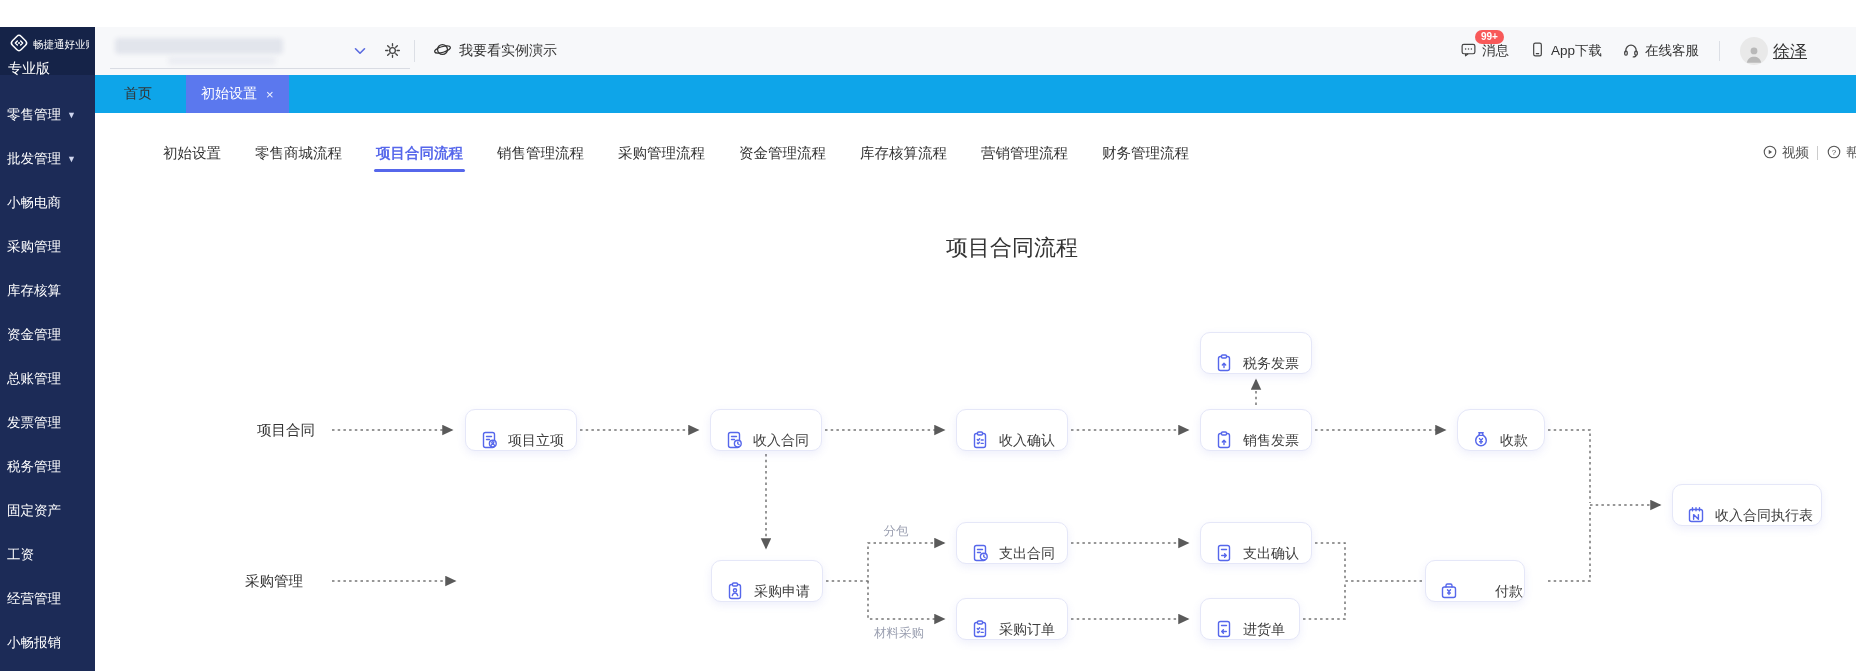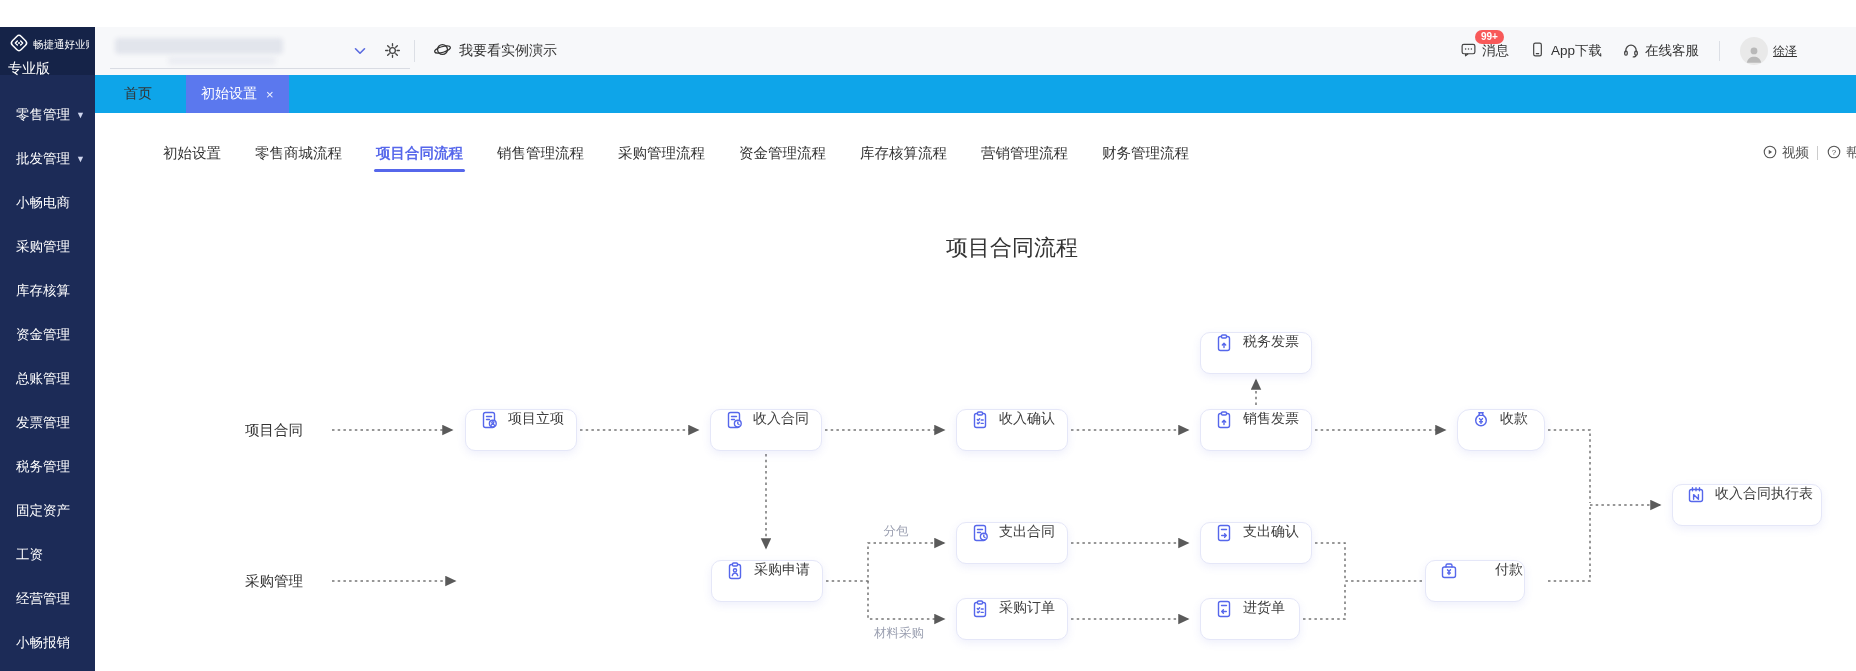--- a/index.html
+++ b/index.html
@@ -6,40 +6,40 @@
   html,body { width:1856px; height:671px; overflow:hidden; background:#fff;
     font-family:"Liberation Sans","DejaVu Sans",sans-serif; color:#333; }
 
   
   .sidebar { position:absolute; left:0; top:27px; width:95px; bottom:0; background:#1c2b57; z-index:3; }
   .logo-block { height:48px; background:#152348; padding:5px 6px 4px 8px; color:#fff; position:relative; }
   .logo-row { display:flex; align-items:center; gap:3px; }
   .brand { font-size:10.5px; white-space:nowrap; overflow:hidden; }
   .edition { font-size:14px; margin-top:2px; }
   .side-menu { padding-top:18px; }
-  .side-item { height:44px; display:flex; align-items:center; padding-left:16px;
+  .side-item { height:44px; display:flex; align-items:center; padding-left:7px;
     color:#fff; font-size:13.5px; cursor:pointer; white-space:nowrap; }
   .side-item .caret { font-size:9px; margin-left:6px; color:#cfd6ee; }
 
   
   .topbar { position:absolute; left:95px; top:27px; right:0; height:48px; background:#f7f8fa; z-index:2; }
   .blur-blob { position:absolute; border-radius:4px; filter:blur(2px); }
   .blob1 { left:20px; top:11px; width:168px; height:16px; background:#e2e5ec; }
   .blob2 { left:73px; top:29px; width:108px; height:9px; background:#eceef3; }
   .select-underline { position:absolute; left:15px; top:41px; width:300px; height:1px; background:#d9dce3; }
   .tb-icon { position:absolute; display:flex; align-items:center; }
   .tb-divider { position:absolute; width:1px; height:22px; background:#dcdfe5; top:13px; }
   .demo-link { position:absolute; left:338px; top:0; height:48px; display:flex; align-items:center; gap:7px;
     font-size:14px; color:#333; cursor:pointer; }
   .tb-right { position:absolute; left:1365px; top:0; height:48px; display:flex; align-items:center; gap:20px; }
   .tb-btn { display:flex; align-items:center; gap:5px; font-size:13.5px; color:#333; cursor:pointer; position:relative; white-space:nowrap; }
   .badge { position:absolute; top:-11px; left:15px; background:#f85959; color:#fff; font-size:10px;
     line-height:14px; padding:0 6px; border-radius:8px; font-weight:bold; }
   .avatar { width:28px; height:28px; border-radius:50%; background:#e9e9e9; display:flex; align-items:flex-end; justify-content:center; overflow:hidden; }
-  .username { font-size:12px; white-space:nowrap;text-decoration:underline; }
+  .username { font-size:17px; white-space:nowrap;text-decoration:underline; }
 
   
   .tabstrip { position:absolute; left:95px; top:75px; right:0; height:38px; background:#0ea5e9; display:flex; align-items:stretch; z-index:2; }
   .wtab-home { display:flex; align-items:center; padding:0 26px 0 29px; font-size:14px; color:#333; cursor:pointer; }
   .wtab-active { display:flex; align-items:center; gap:9px; padding:0 15px; margin-left:8px;
     background:#5b78ee; color:#fff; font-size:14px; cursor:pointer; }
   .wtab-close { font-size:13px; line-height:1; cursor:pointer; opacity:.9; }
 
   
   .main { position:absolute; left:95px; top:113px; right:0; bottom:0; background:#fff; }
@@ -50,21 +50,21 @@
   .ft-right { position:absolute; left:1667px; top:19px; height:42px; display:flex; align-items:center; gap:8px; font-size:13.5px; color:#555; white-space:nowrap; }
   .ft-right .vdiv { width:1px; height:14px; background:#ccc; }
   .ft-btn { display:flex; align-items:center; gap:4px; cursor:pointer; }
   .diagram-title { position:absolute; left:917px; top:120px; transform:translateX(-50%);
     font-size:22px; color:#333; font-weight:500; white-space:nowrap; }
 
   
   .diagram { position:absolute; left:0; top:0; width:1856px; height:671px; pointer-events:none; z-index:1; }
   .edges { position:absolute; left:0; top:0; }
   .node { position:absolute; height:42px; background:#fff; border:1px solid #e5e7f8; border-radius:10px;
-    box-shadow:0 3px 8px rgba(90,100,220,.10); display:flex; align-items:flex-start; gap:9px;
+    box-shadow:0 3px 8px rgba(90,100,220,.10); display:flex; align-items:flex-end; gap:9px;
     padding-left:13px; font-size:14px; color:#3d3d3d; pointer-events:auto; cursor:pointer; white-space:nowrap; }
   .node svg { flex:none; }
   .row-label { position:absolute; transform:translateY(-50%); font-size:14.5px; color:#333; white-space:nowrap; }
   .edge-label { position:absolute; transform:translate(-50%,-50%); font-size:12.5px; color:#9a9fb0; white-space:nowrap; }
 </style>
 </head>
 <body>
 
 <div class="sidebar">
   <div class="logo-block">
@@ -268,21 +268,21 @@
       <path d="M826 581 L868 581 L868 543 L944 543" fill="none" stroke="#767676" stroke-width="1.5" stroke-dasharray="2.5 3.2" marker-end="url(#arr)"></path>
       <path d="M868 581 L868 619 L944 619" fill="none" stroke="#767676" stroke-width="1.5" stroke-dasharray="2.5 3.2" marker-end="url(#arr)"></path>
       <path d="M1071 543 L1188 543" fill="none" stroke="#767676" stroke-width="1.5" stroke-dasharray="2.5 3.2" marker-end="url(#arr)"></path>
       <path d="M1071 619 L1188 619" fill="none" stroke="#767676" stroke-width="1.5" stroke-dasharray="2.5 3.2" marker-end="url(#arr)"></path>
       <path d="M1315 543 L1345 543 L1345 581 L1445 581" fill="none" stroke="#767676" stroke-width="1.5" stroke-dasharray="2.5 3.2" marker-end="url(#arr)"></path>
       <path d="M1303 619 L1345 619 L1345 582" fill="none" stroke="#767676" stroke-width="1.5" stroke-dasharray="2.5 3.2"></path>
       <path d="M1548 430 L1590 430 L1590 503" fill="none" stroke="#767676" stroke-width="1.5" stroke-dasharray="2.5 3.2"></path>
       <path d="M1548 581 L1590 581 L1590 507" fill="none" stroke="#767676" stroke-width="1.5" stroke-dasharray="2.5 3.2"></path>
       <path d="M1590 505 L1660 505" fill="none" stroke="#767676" stroke-width="1.5" stroke-dasharray="2.5 3.2" marker-end="url(#arr)"></path>
     </svg>
-    <div class="row-label" style="left: 245px; top: 430px; text-align: center;">项目合同</div>
+    <div class="row-label" style="left: 257px; top: 430px; text-align: center;">项目合同</div>
     <div class="row-label" style="left: 245px; top: 581px;">采购管理</div>
     <div class="edge-label" style="left: 896px; top: 531px;">分包</div>
     <div class="edge-label" style="left: 899px; top: 633px;">材料采购</div>
     <div class="node" style="left: 465px; top: 409px; width: 112px;">
       <svg viewBox="0 0 20 20" width="20" height="20" fill="none" stroke="#5667eb" stroke-width="1.4" stroke-linecap="round" stroke-linejoin="round">
         <rect x="4.5" y="2.5" width="11" height="15" rx="2"></rect>
         <path d="M7.5 6.5h5M7.5 9.5h3"></path>
         <circle cx="13.8" cy="13.6" r="3.4" fill="#fff"></circle>
         <circle cx="13.8" cy="12.6" r="1"></circle>
         <path d="M12 15.5c.4-1 1-1.4 1.8-1.4s1.4.4 1.8 1.4"></path>

